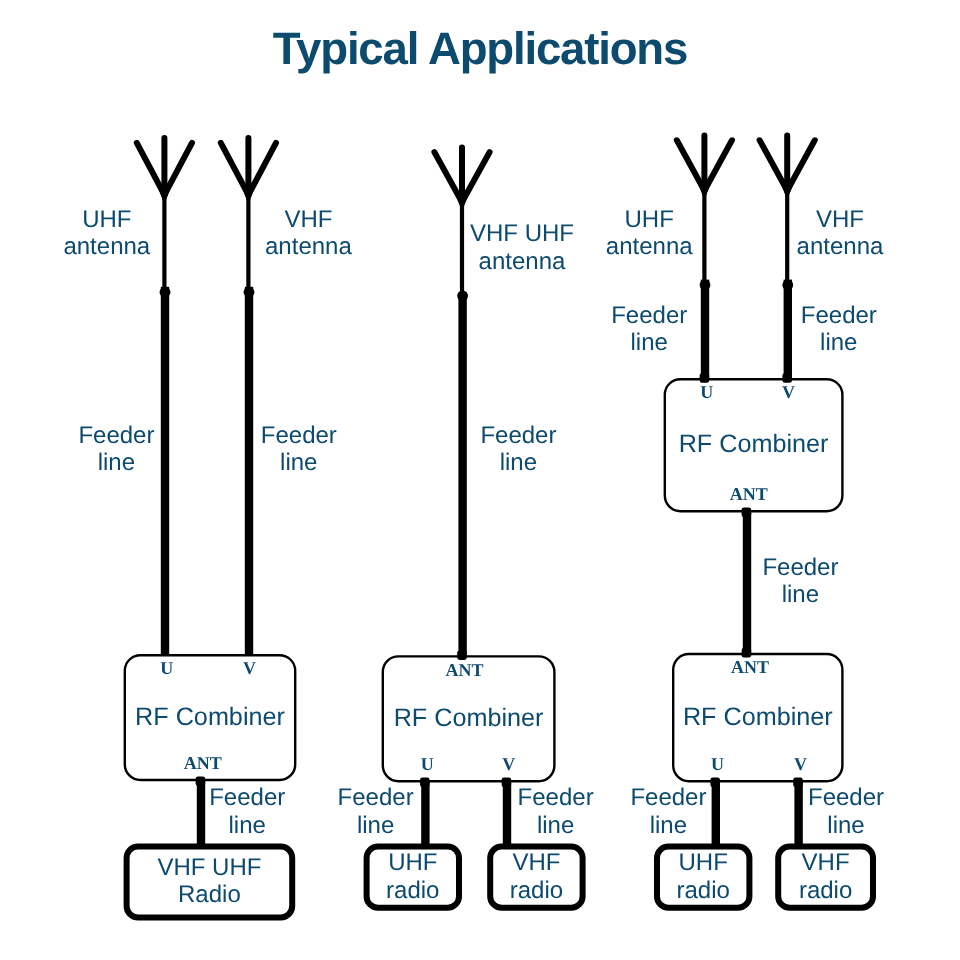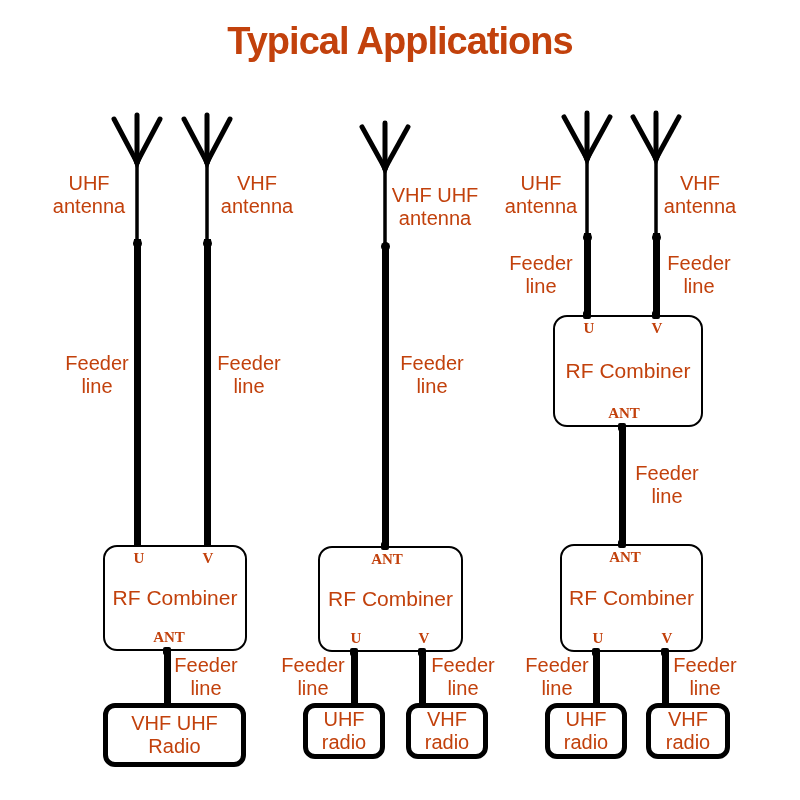--- a/index.html
+++ b/index.html
@@ -1,18 +1,18 @@
 <!DOCTYPE html>
 <html><head>
 <meta charset="utf-8">
 <style>
   html, body { margin: 0; padding: 0; background: #ffffff; }
   .canvas {
     position: relative; width: 800px; height: 800px;
-    background: #ffffff; color: #c2410c;
+    background: #ffffff; color: #0c4a6e;
     font-family: "Liberation Sans", sans-serif;
     overflow: hidden;
   }
   .title {
     position: absolute; left: 0; top: 20px; width: 100%;
     margin: 0; text-align: center;
     font-size: 38px; font-weight: bold; letter-spacing: -1px;
   }
   .lbl {
     position: absolute; transform: translateX(-50%);

